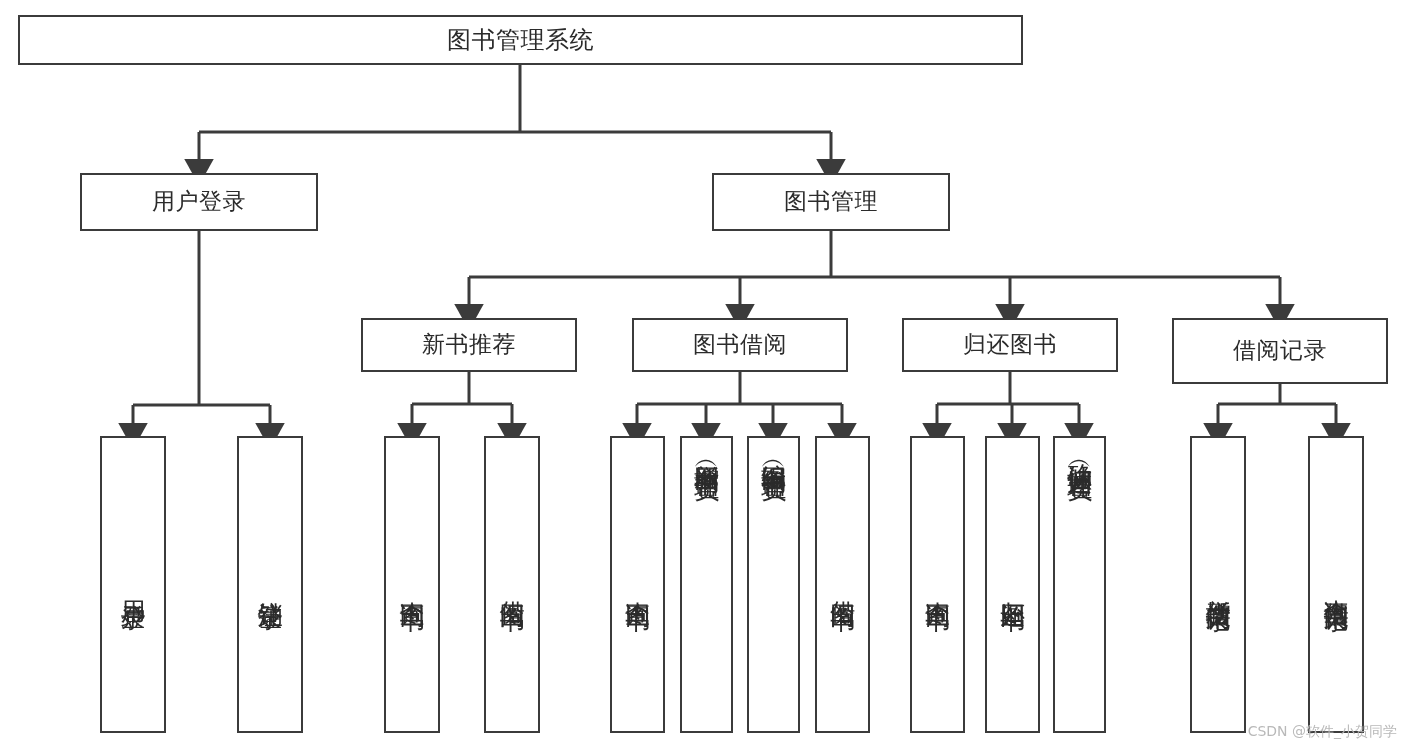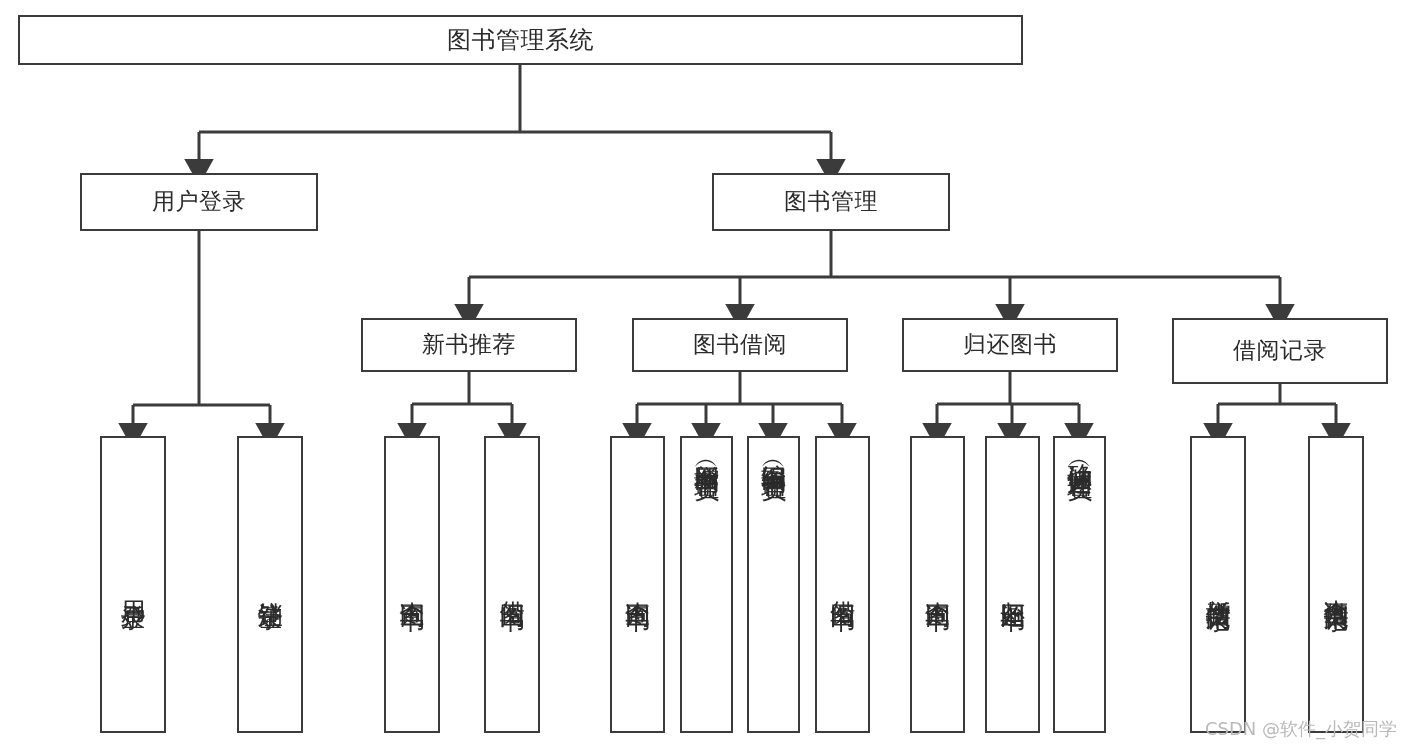--- a/index.html
+++ b/index.html
@@ -61,21 +61,21 @@
     margin: 0 auto;
   }
   .node-v.center-v {
     align-items: center;
     padding-top: 0;
   }
   #watermark {
     position: absolute;
     right: 8px;
     bottom: 6px;
-    font-size: 18px;
+    font-size: 14px;
     color: #b9b9b9;
     z-index: 20;
     white-space: nowrap;
     font-family: "DejaVu Sans", "Liberation Sans", sans-serif;
   }
 </style>
 </head>
 <body>
 
 <div id="diagram-root">

